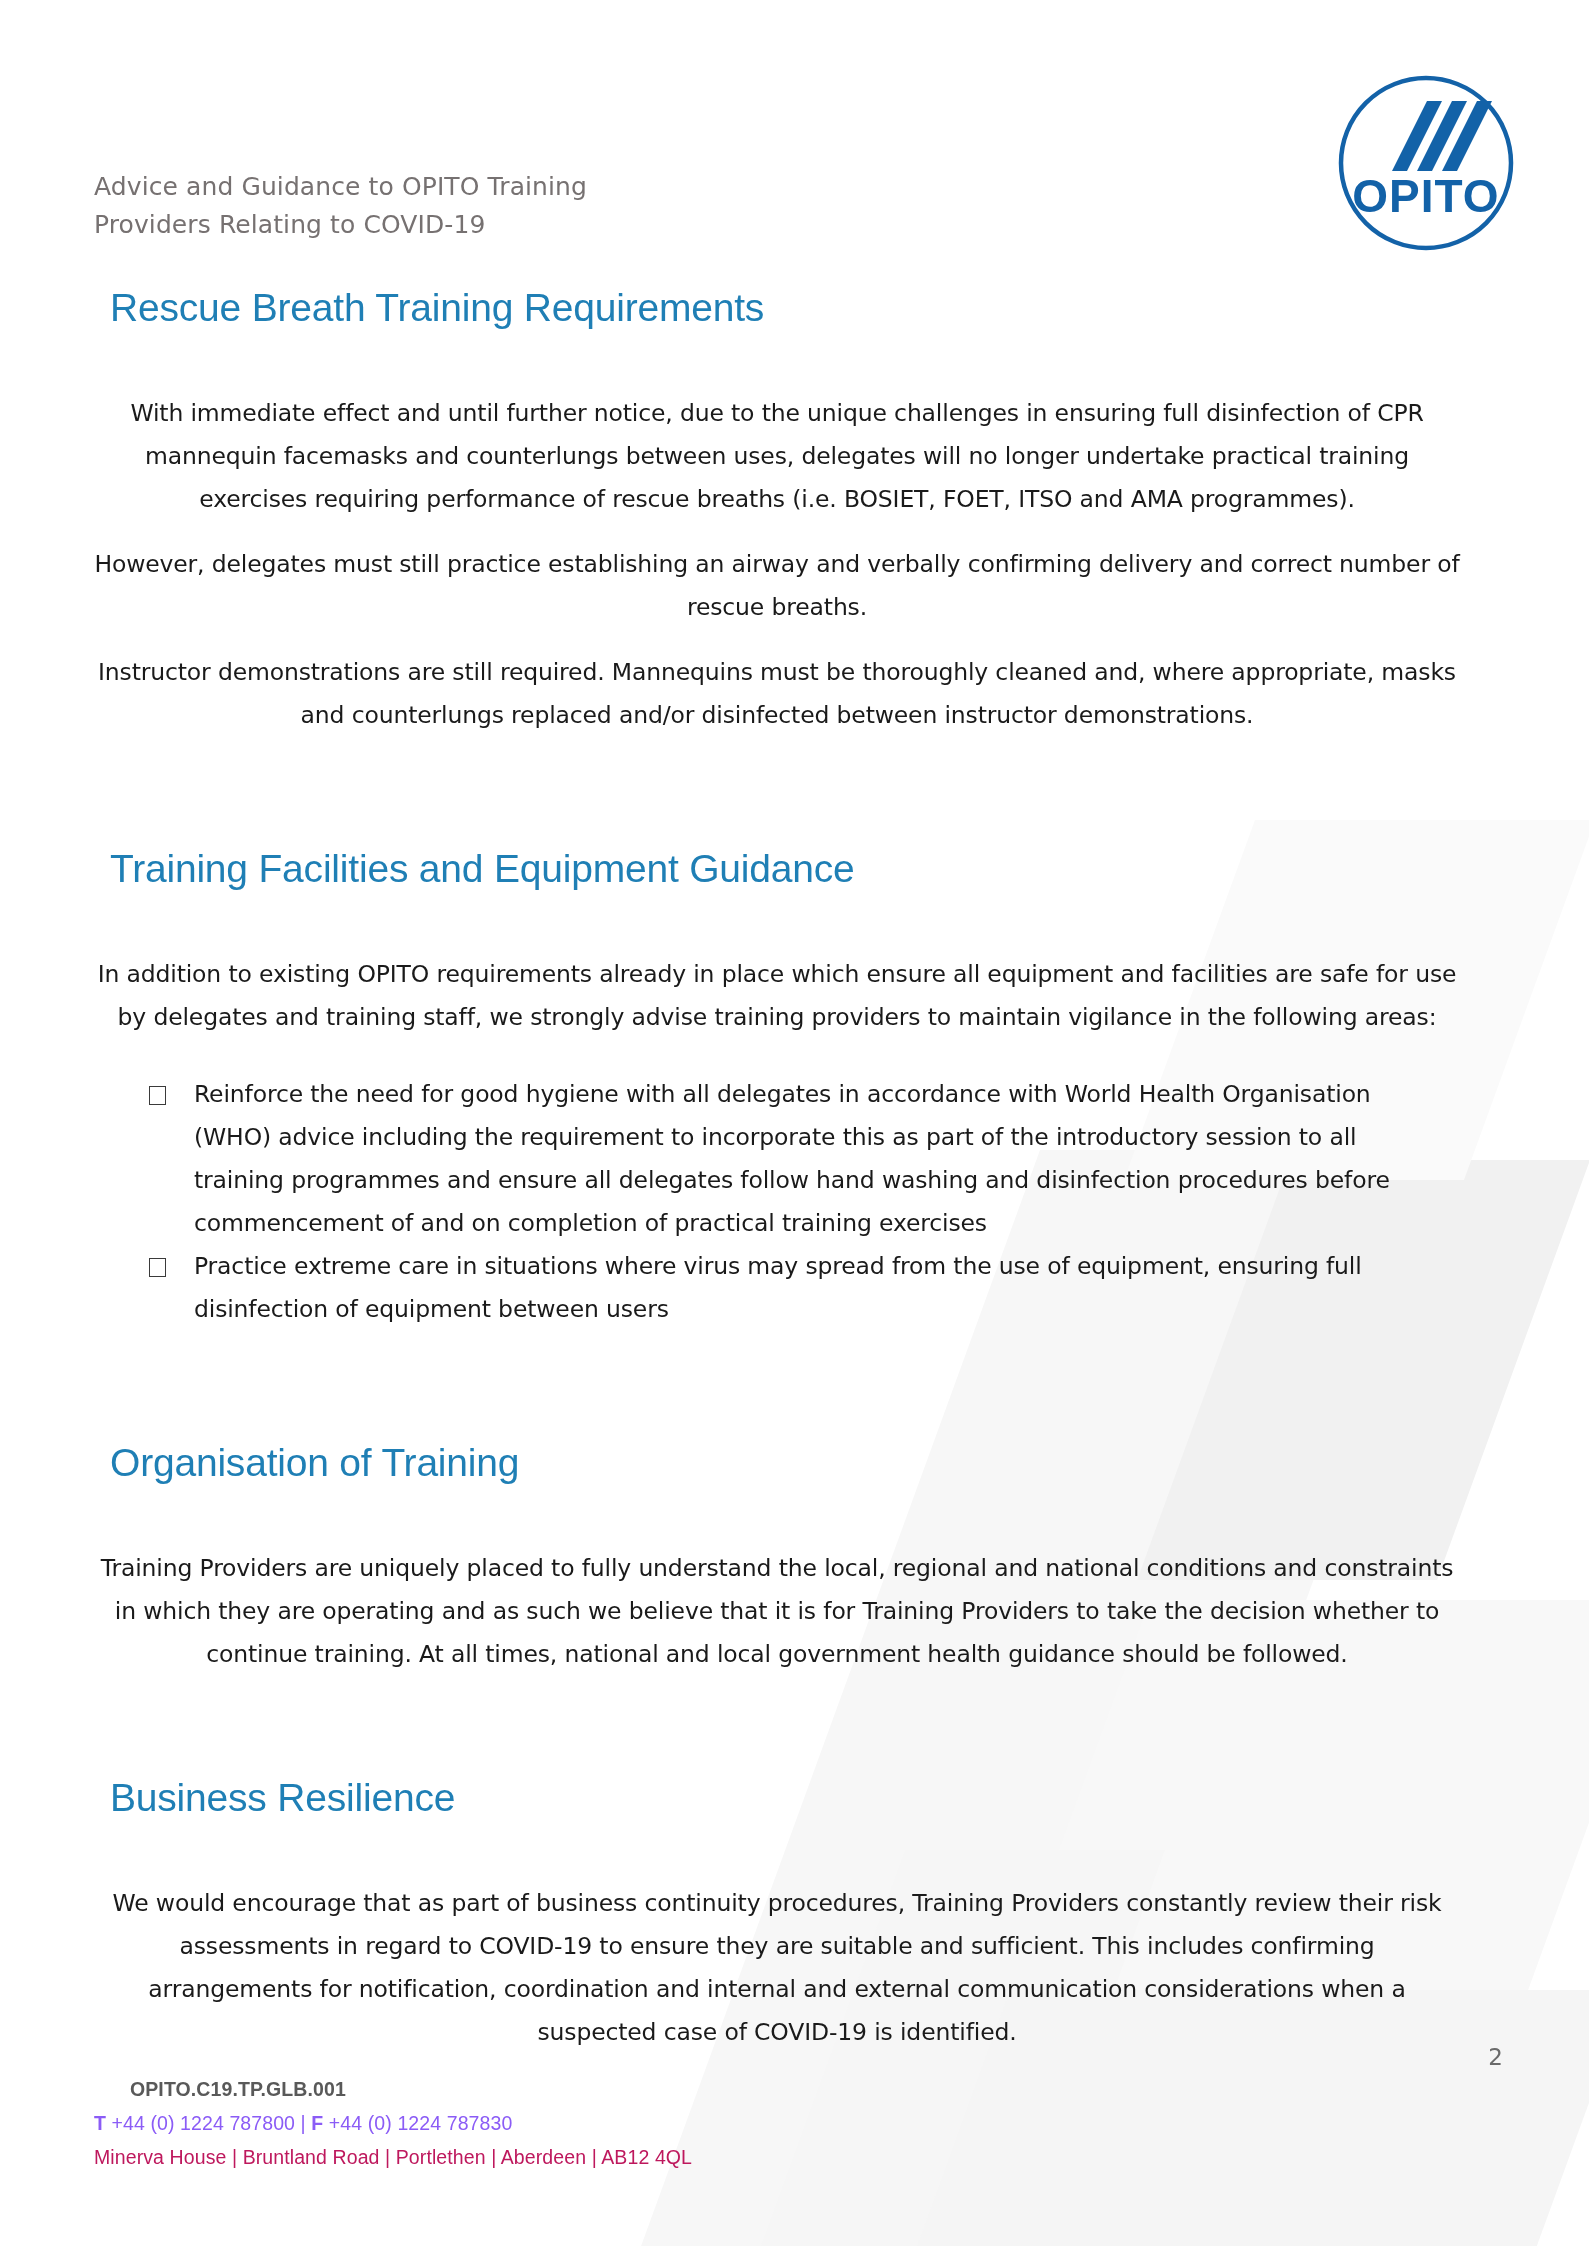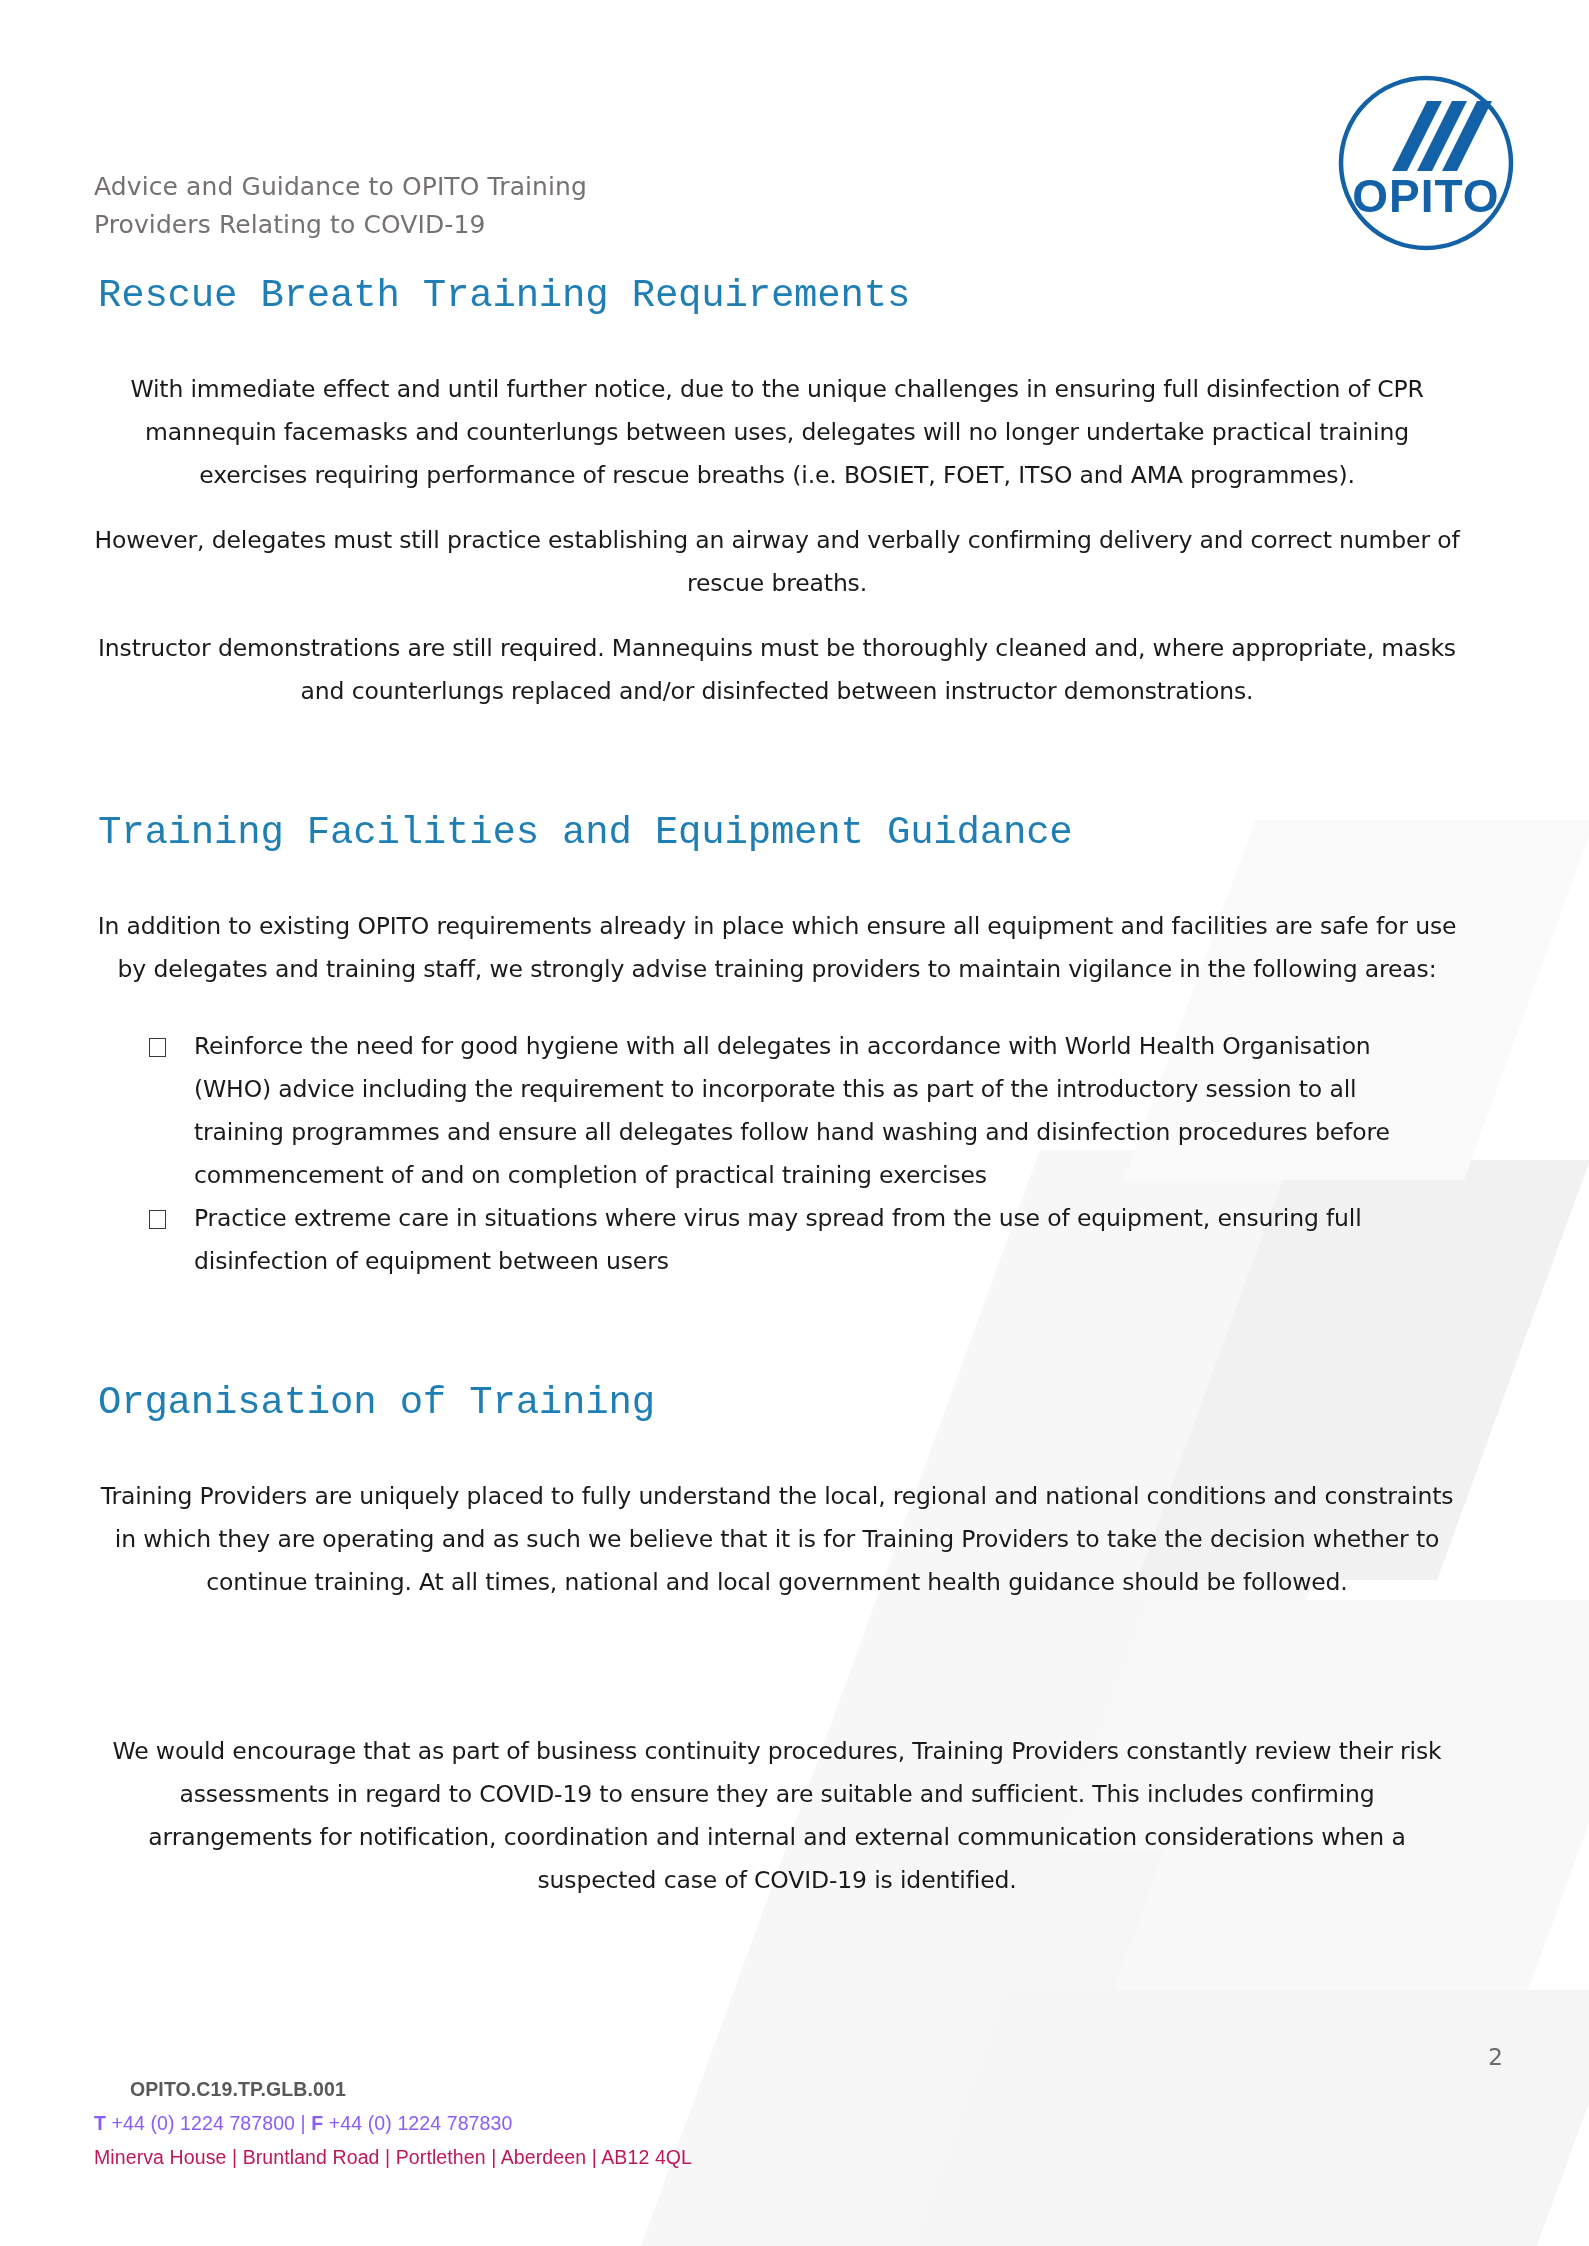--- a/index.html
+++ b/index.html
@@ -41,27 +41,27 @@
   .header-title .line { display:block; white-space:nowrap; }
 
   
   .logo { position:absolute; right:72px; top:36px; width:182px; height:182px; }
   .logo svg { display:block; width:182px; height:182px; }
 
   
   .content { position:absolute; left:94px; top:268px; width:1366px; }
 
   h2.section-heading {
-    font-family:Liberation Mono, monospace;
+    font-family:Liberation Sans, sans-serif;
     font-weight:400;
     font-size:39px;
     line-height:48px;
     color:#1F7FB5;
     letter-spacing:-0.2px;
-    margin:4px;
+    margin:16px;
   }
 
   p.body-text {
     font-family:"DejaVu Sans", sans-serif;
     font-size:23.5px;
     line-height:43px;
     color:#1a1a1a;
     letter-spacing:-0.15px;
     margin:0;
     text-align:center;
@@ -179,20 +179,21 @@
     </ul>
 
     <div class="gap-section-2"></div>
 
     <h2 class="section-heading">Organisation of Training</h2>
     <div class="gap-after-h"></div>
     <p class="body-text">Training Providers are uniquely placed to fully understand the local, regional and national conditions and constraints in which they are operating and as such we believe that it is for Training Providers to take the decision whether to continue training. At all times, national and local government health guidance should be followed.</p>
 
     <div class="gap-section-3"></div>
 
+    <h2 class="section-heading">Business Resilience</h2>
     <div class="gap-after-h"></div>
     <p class="body-text">We would encourage that as part of business continuity procedures, Training Providers constantly review their risk assessments in regard to COVID-19 to ensure they are suitable and sufficient. This includes confirming arrangements for notification, coordination and internal and external communication considerations when a suspected case of COVID-19 is identified.</p>
   </div>
 
   <div class="page-number">2</div>
 
   <div class="doc-footer">
     <div class="footer-code">OPITO.C19.TP.GLB.001</div>
     <div class="footer-tel">
       <b>T</b>

